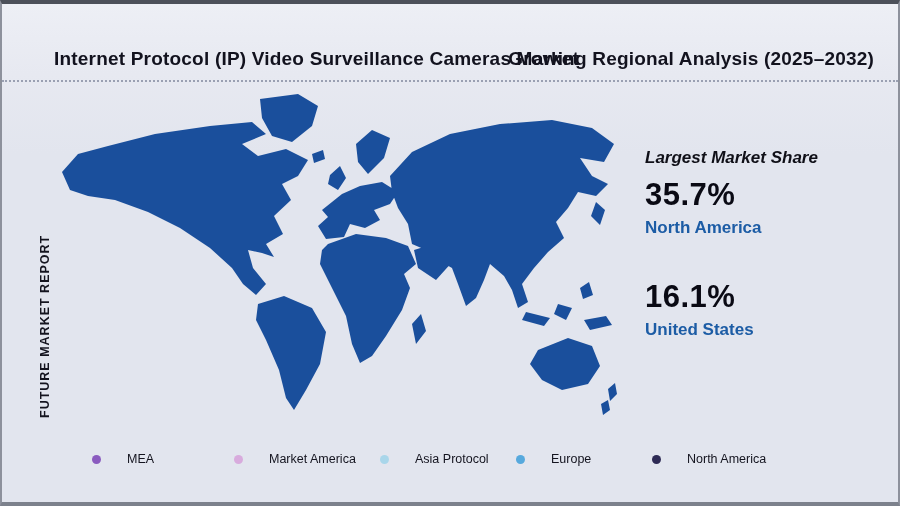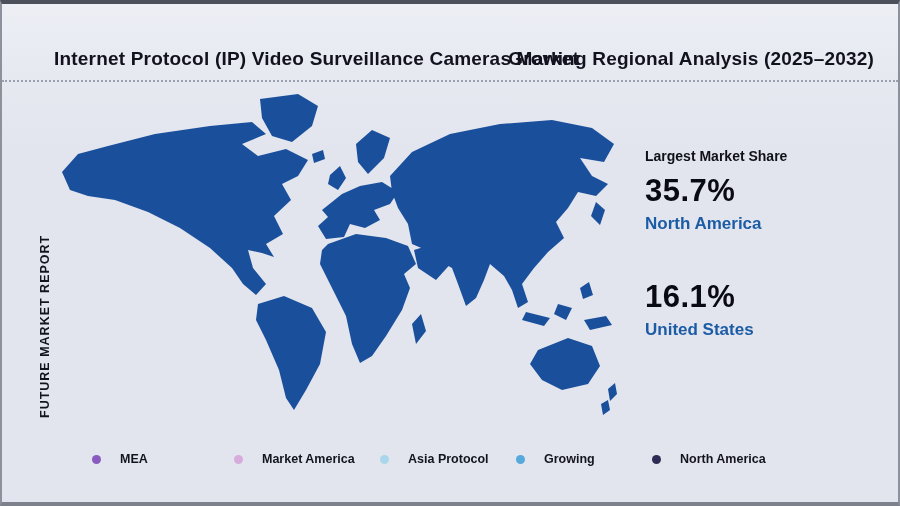--- a/index.html
+++ b/index.html
@@ -32,27 +32,27 @@
     white-space:nowrap; font-size:12.5px; font-weight:700;
     letter-spacing:1px; color:#14141f;
   }
 
   .map-wrap { position:absolute; left:58px; top:88px; width:560px; height:336px; }
   .map-wrap svg { width:100%; height:100%; display:block; }
 
   .stat-block { position:absolute; left:643px; width:240px; }
   .stat-block.first  { top:144px; }
   .stat-block.second { top:266px; }
-  .stat-label  { font-size:14px; font-weight:700; color:#101018; }
+  .stat-label  { font-size:17px; font-weight:700; color:#101018;font-style:italic; }
   .stat-value  { font-size:31px; font-weight:800; color:#0a0a14; margin-top:9px; letter-spacing:0.5px; }
   .stat-region { font-size:17px; font-weight:700; margin-top:5px; }
 
   .legend-item {
-    position:absolute; top:448px; display:flex; align-items:center; gap:19px;
-    font-size:12.5px; font-weight:700; color:#14141f;
+    position:absolute; top:448px; display:flex; align-items:center; gap:26px;
+    font-size:12.5px; font-weight:400; color:#14141f;
   }
   .legend-dot { width:9px; height:9px; border-radius:50%; flex:0 0 auto; }
   .li-0 { left:90px; } .li-1 { left:232px; } .li-2 { left:378px; }
   .li-3 { left:514px; } .li-4 { left:650px; }
 </style>
 </head>
 <body>
 
 <div class="frame">
 
@@ -107,20 +107,20 @@
   <div class="legend-item li-1">
     <span class="legend-dot" style="background: rgb(216, 171, 221);"></span>
     <span>Market America</span>
   </div>
   <div class="legend-item li-2">
     <span class="legend-dot" style="background: rgb(169, 214, 234);"></span>
     <span>Asia Protocol</span>
   </div>
   <div class="legend-item li-3">
     <span class="legend-dot" style="background: rgb(87, 169, 221);"></span>
-    <span>Growing</span>
+    <span>Europe</span>
   </div>
   <div class="legend-item li-4">
     <span class="legend-dot" style="background: rgb(46, 43, 85);"></span>
     <span>North America</span>
   </div>
 
 </div>
 
 </body></html>

